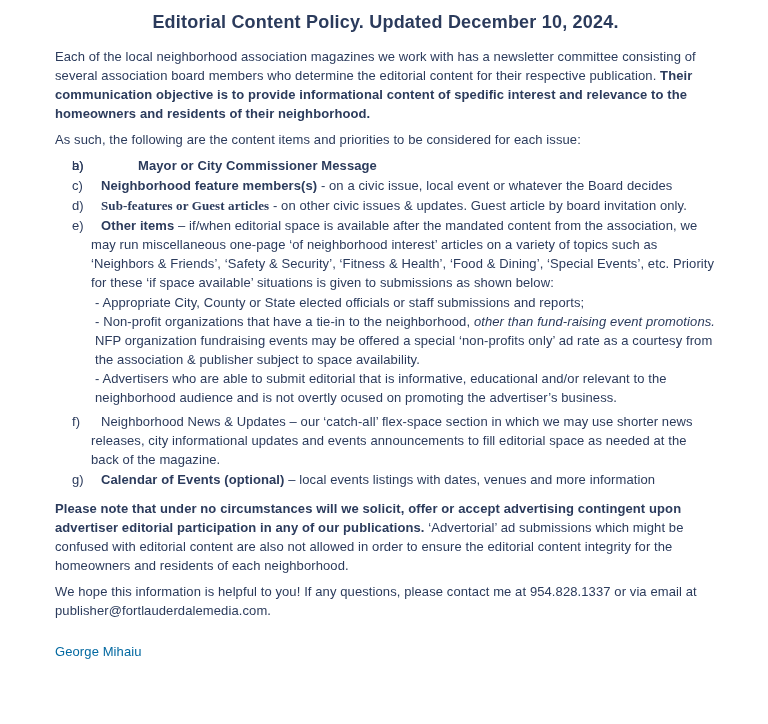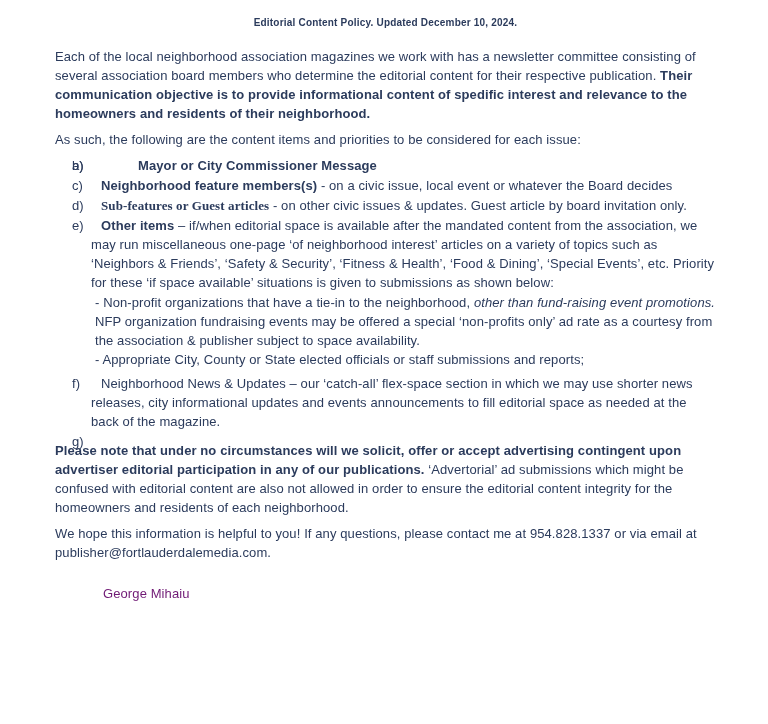--- a/index.html
+++ b/index.html
@@ -13,21 +13,21 @@
     box-sizing: border-box;
     padding: 13px 52px 0 55px;
     overflow: hidden;
     font-family: "Liberation Sans", "DejaVu Sans", sans-serif;
     font-size: 13px;
     line-height: 19px;
     color: #2b3b5c;
     letter-spacing: 0.1px;
   }
   .doc-title {
-    font-size: 10px;
+    font-size: 18px;
     font-weight: bold;
     text-align: center;
     margin: 0 0 15px 0;
     letter-spacing: 0.2px;
   }
   .para {
     margin: 0 0 7px 0;
   }
   .content-list {
     margin: 1px 0 10px 0;
@@ -43,22 +43,21 @@
     left: 17px;
     top: 0;
     text-indent: 0;
   }
   .sublist {
     text-indent: 0;
     margin: 1px 0 5px 4px;
   }
   .signature {
     margin-top: 22px;
-    color: #701a75;
-    margin-left: 48px;
+    color: #0369a1;
   }
 </style>
 </head>
 <body>
 
 <main class="doc">
 
   <h1 class="doc-title">Editorial Content Policy. Updated December 10, 2024.</h1>
 
   <p class="para rich"><span>Each of the local neighborhood association magazines we work with has a newsletter committee consisting of several association board members who determine the editorial content for their respective publication. </span><span style="font-weight: bold;">Their communication objective is to provide informational content of spedific interest and relevance to the homeowners and residents of their neighborhood.</span></p>
@@ -83,32 +82,34 @@
 
     <div class="item">
       <span class="letter">d)</span>
       <span class="rich"><span style="font-weight: bold; font-family: Liberation Serif, serif;">Sub-features or Guest articles</span><span> - on other civic issues &amp; updates. Guest article by board invitation only.</span></span>
     </div>
 
     <div class="item">
       <span class="letter">e)</span>
       <span class="rich"><span style="font-weight: bold;">Other items</span><span> – if/when editorial space is available after the mandated content from the association, we may run miscellaneous one-page ‘of neighborhood interest’ articles on a variety of topics such as ‘Neighbors &amp; Friends’, ‘Safety &amp; Security’, ‘Fitness &amp; Health’, ‘Food &amp; Dining’, ‘Special Events’, etc. Priority for these ‘if space available’ situations is given to submissions as shown below:</span></span>
       <div class="sublist">
+        <div class="subitem rich"><span>- Appropriate City, County or State elected officials or staff submissions and reports;</span></div>
         <div class="subitem rich"><span>- Non-profit organizations that have a tie-in to the neighborhood, </span><span style="font-style: italic;">other than fund-raising event promotions.</span><span> NFP organization fundraising events may be offered a special ‘non-profits only’ ad rate as a courtesy from the association &amp; publisher subject to space availability.</span></div>
-        <div class="subitem rich"><span>- Appropriate City, County or State elected officials or staff submissions and reports;</span></div>
+        <div class="subitem rich"><span>- Advertisers who are able to submit editorial that is informative, educational and/or relevant to the neighborhood audience and is not overtly ocused on promoting the advertiser’s business.</span></div>
       </div>
     </div>
 
     <div class="item">
       <span class="letter">f)</span>
       <span class="rich"><span style="font-weight: normal;">Neighborhood News &amp; Updates</span><span> – our ‘catch-all’ flex-space section in which we may use shorter news releases, city informational updates and events announcements to fill editorial space as needed at the back of the magazine.</span></span>
     </div>
 
     <div class="item">
       <span class="letter">g)</span>
+      <span class="rich"><span style="font-weight: bold;">Calendar of Events (optional)</span><span> – local events listings with dates, venues and more information</span></span>
     </div>
 
   </div>
 
   <p class="para rich"><span style="font-weight: bold;">Please note that under no circumstances will we solicit, offer or accept advertising contingent upon advertiser editorial participation in any of our publications.</span><span> ‘Advertorial’ ad submissions which might be confused with editorial content are also not allowed in order to ensure the editorial content integrity for the homeowners and residents of each neighborhood.</span></p>
 
   <p class="para">We hope this information is helpful to you! If any questions, please contact me at 954.828.1337 or via email at publisher@fortlauderdalemedia.com.</p>
 
   <div class="signature">
     <div>George Mihaiu</div>

